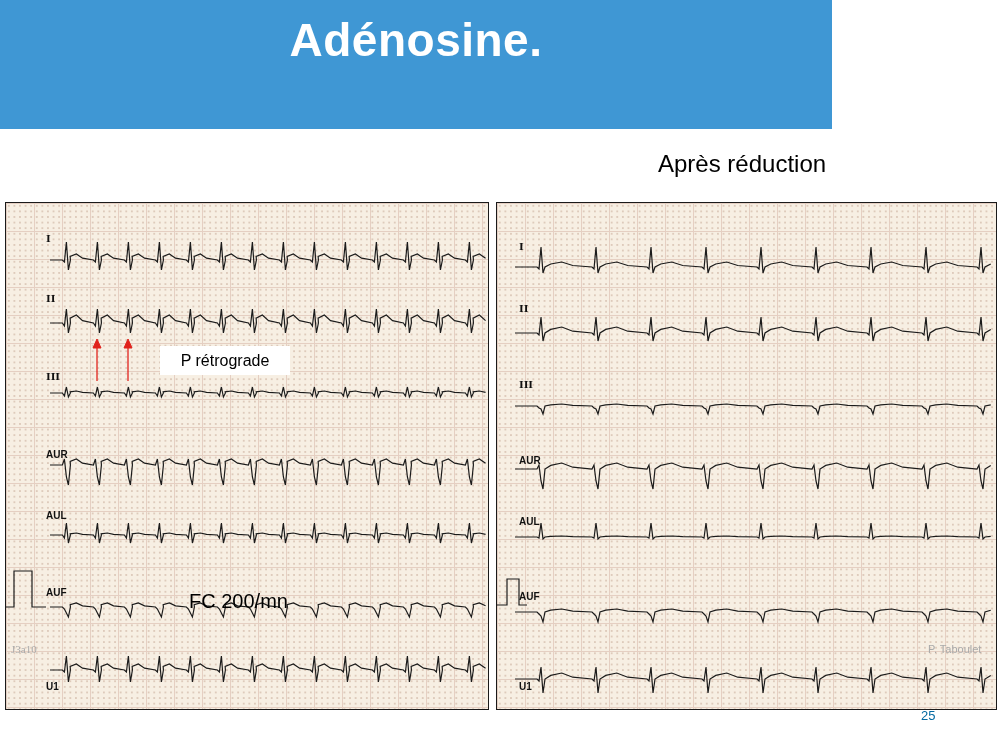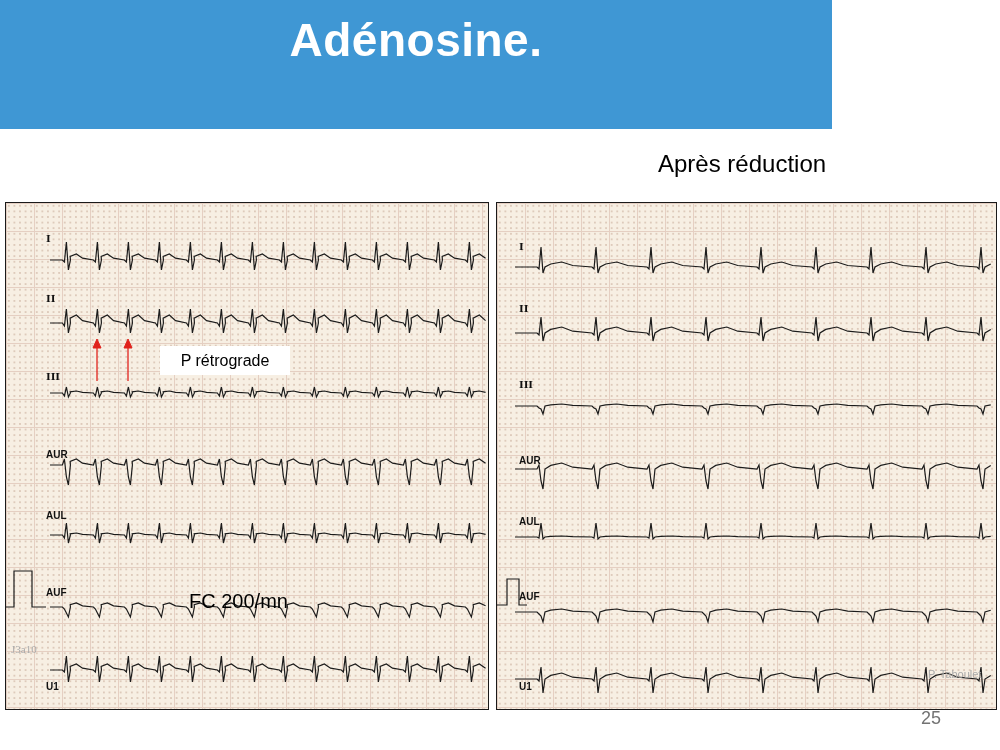--- a/index.html
+++ b/index.html
@@ -16,21 +16,21 @@
     background-size:28px 28px,28px 28px,5.6px 5.6px;
     overflow:hidden;}
   .panel-left{left:5px;width:482px;}
   .panel-right{left:496px;width:499px;}
   .panel svg{position:absolute;left:0;top:0;}
   .lead{position:absolute;font-family:"DejaVu Serif",serif;font-weight:bold;font-size:10px;color:#111;}
   .lead.sans{font-family:"Liberation Sans",sans-serif;font-size:10px;}
   .callout{position:absolute;left:160px;top:346px;width:130px;height:29px;background:#fff;font-size:16px;line-height:29px;text-align:center;color:#000;}
   .fc{position:absolute;left:189px;top:560px;font-size:20px;color:#000;margin-top:30px;}
   .wm{position:absolute;font-size:11px;color:#a9a9a9;}
-  .page-num{position:absolute;left:921px;top:708px;font-size:18px;color:#737373;}
+  .page-num{position:absolute;left:921px;top:708px;font-size:13px;color:#0369a1;}
 </style>
 </head>
 <body>
 
 <div class="header">
   <div class="title">Adénosine.</div>
 </div>
 
 <div class="after-label">Après réduction</div>
 
@@ -83,16 +83,16 @@
       </g>
     <polyline points="0,402 10,402 10,376 22,376 22,402 30,402" fill="none" stroke="#1b1b1b" stroke-width="1.2"></polyline>
   </svg>
   <div class="lead" style="left:22px;top:38px;">I</div>
   <div class="lead" style="left:22px;top:100px;">II</div>
   <div class="lead" style="left:22px;top:176px;">III</div>
   <div class="lead sans" style="left:22px;top:252px;font-weight:bold;">AUR</div>
   <div class="lead sans" style="left:22px;top:313px;font-weight:bold;">AUL</div>
   <div class="lead sans" style="left:22px;top:388px;font-weight:bold;">AUF</div>
   <div class="lead sans" style="left:22px;top:478px;font-weight:bold;">U1</div>
-  <div class="wm" style="left:431px;top:440px;margin-top:25px;">P. Taboulet</div>
+  <div class="wm" style="left:431px;top:440px;">P. Taboulet</div>
 </div>
 
 <div class="page-num">25</div>
 
 </body></html>

